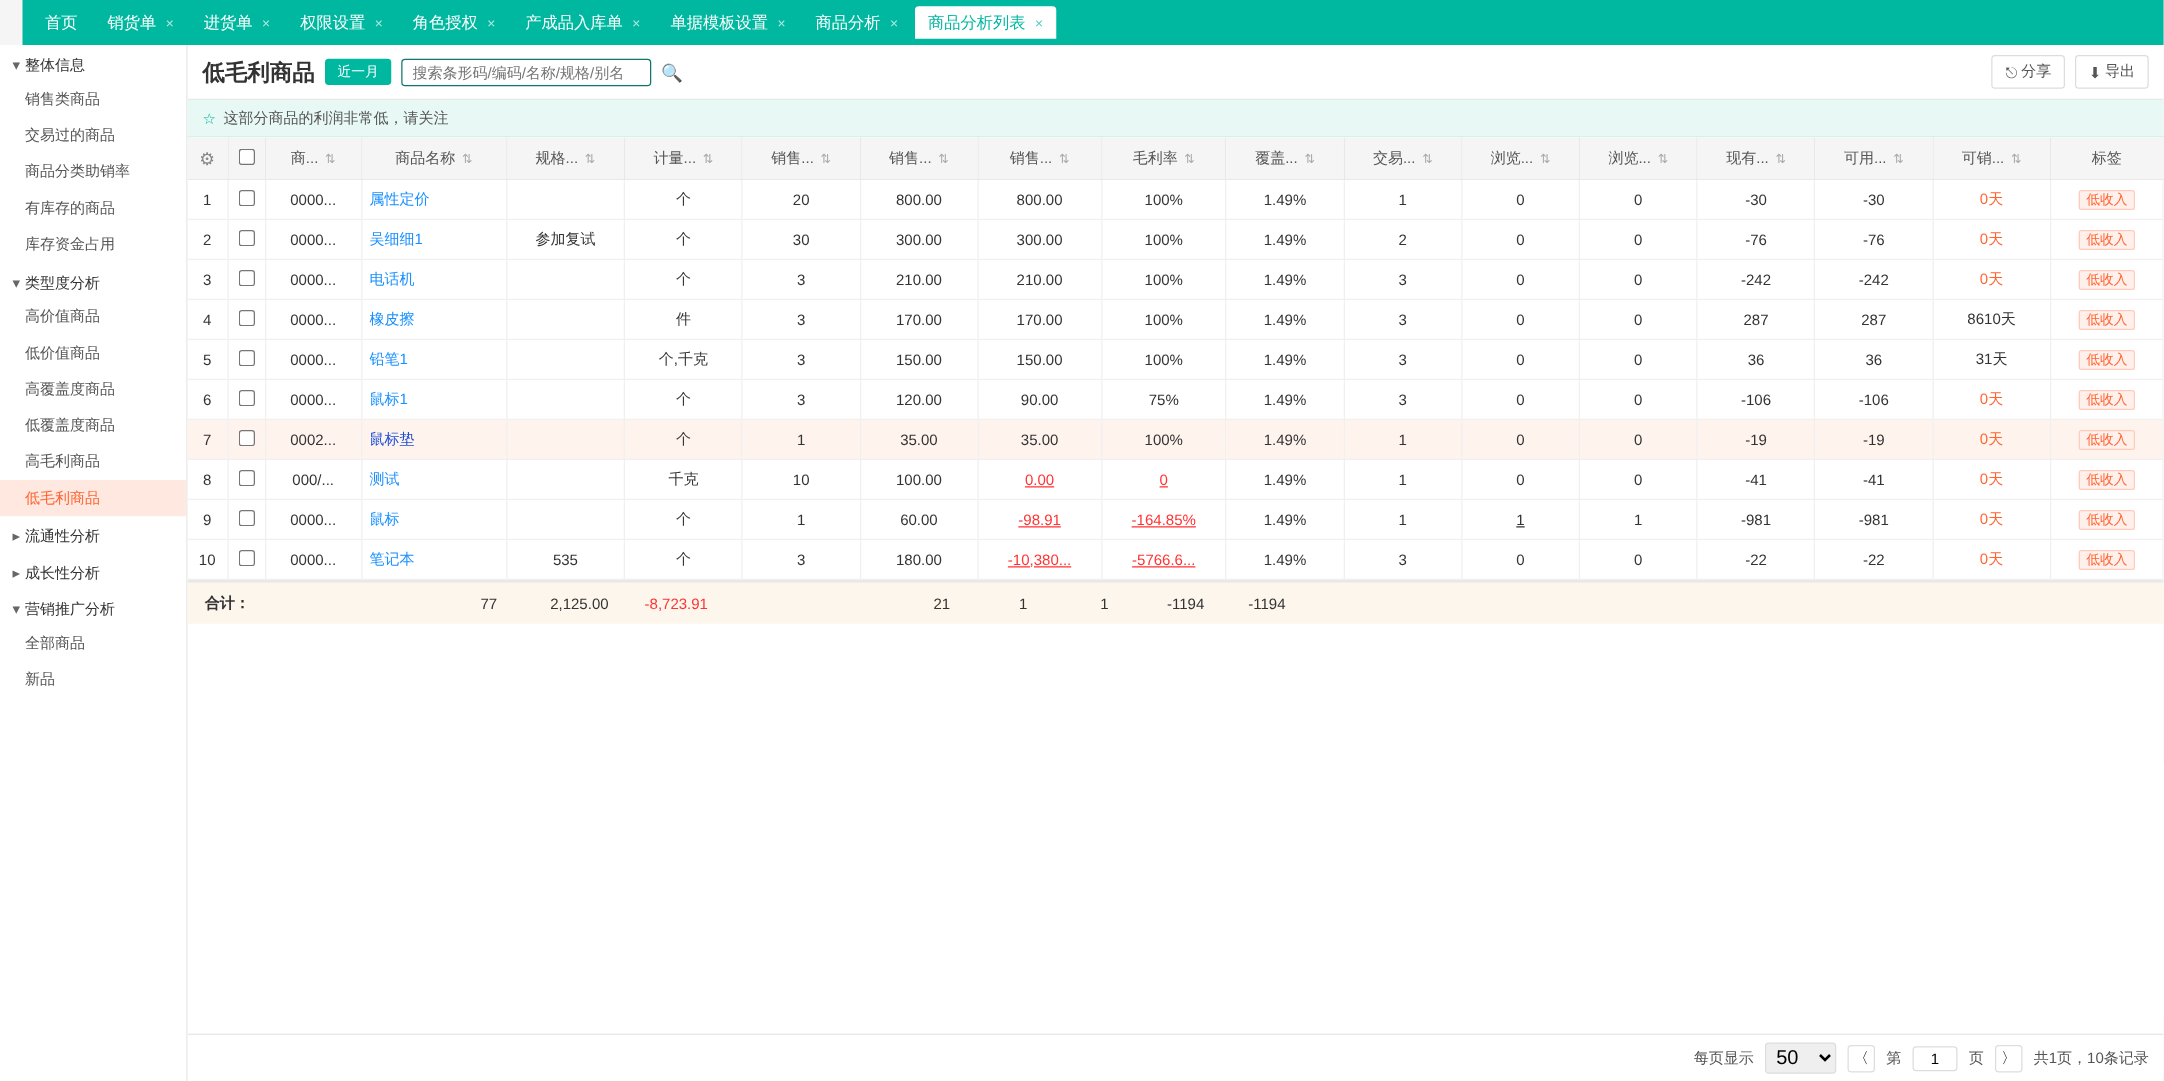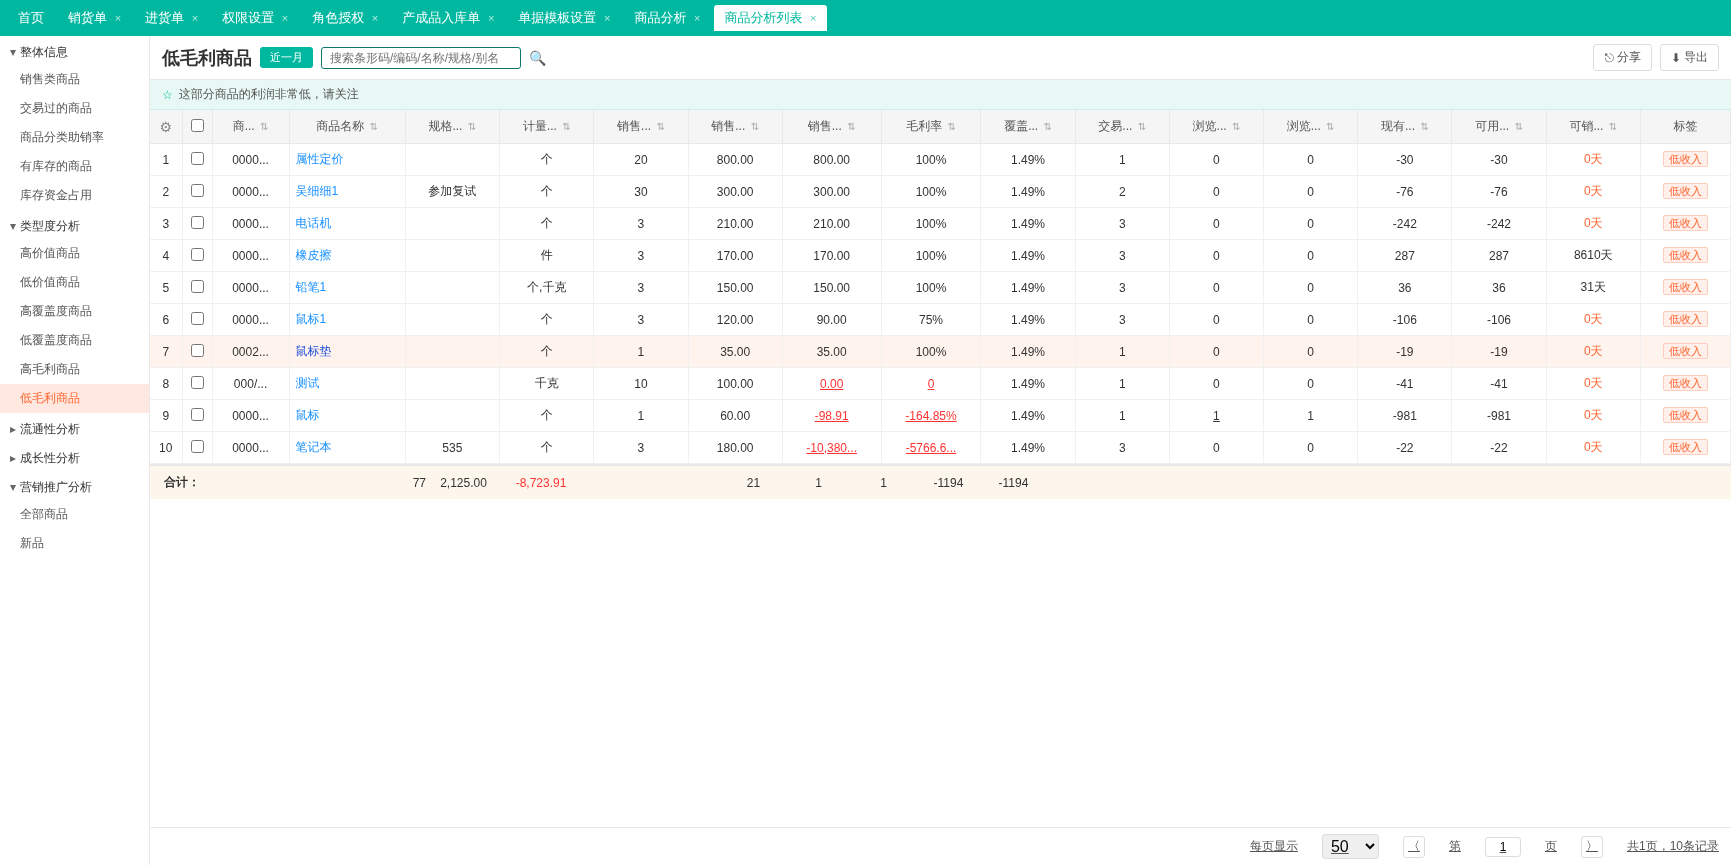--- a/index.html
+++ b/index.html
@@ -6,20 +6,21 @@
     body { font-family: "Microsoft YaHei", Arial, sans-serif; font-size: 12px; background: #f5f5f5; color: #333; }
 
     
     .top-nav {
       background: #00b8a0;
       display: flex;
       align-items: center;
       height: 36px;
       padding: 0 8px;
       gap: 4px;
+      margin-left: 18px;
     }
     .nav-item {
       color: #fff;
       padding: 4px 10px;
       cursor: pointer;
       border-radius: 3px;
       font-size: 13px;
       white-space: nowrap;
     }
     .nav-item.active { background: #fff; color: #00b8a0; border-radius: 3px 3px 0 0; }
@@ -202,24 +203,23 @@
     }
 
     
     .pagination-bar {
       display: flex;
       align-items: center;
       justify-content: flex-end;
       padding: 6px 12px;
       background: #fff;
       border-top: 1px solid #e8e8e8;
-      gap: 24px;
+      gap: 9px;
       font-size: 12px;
       color: #555;
-      text-decoration: underline;
     }
     .pagination-bar select {
       border: 1px solid #ddd;
       padding: 2px 4px;
       border-radius: 3px;
       font-size: 16px;
     }
     .page-btn {
       border: 1px solid #ddd;
       background: #fff;
@@ -545,21 +545,21 @@
       <td>-22</td>
       <td>-22</td>
       <td class="zero-days">0天</td>
       <td><span class="tag-btn">低收入</span></td>
     </tr>
           </tbody>
       </table>
 
       <div class="table-footer">
         <span style="min-width:200px; padding-left:8px; font-weight:bold;">合计：</span>
-        <span style="min-width:70px; text-align:right; color:#333;">77</span>
+        <span style="min-width:70px; text-align:center; color:#333;">77</span>
         <span style="min-width:75px; text-align:center;">2,125.00</span>
         <span style="min-width:80px; text-align:center; color:#ff3333;">-8,723.91</span>
         <span style="min-width:70px; text-align:center;"></span>
         <span style="min-width:70px; text-align:center;"></span>
         <span style="min-width:65px; text-align:center;">21</span>
         <span style="min-width:65px; text-align:center;">1</span>
         <span style="min-width:65px; text-align:center;">1</span>
         <span style="min-width:65px; text-align:center;">-1194</span>
         <span style="min-width:65px; text-align:center;">-1194</span>
       </div>

